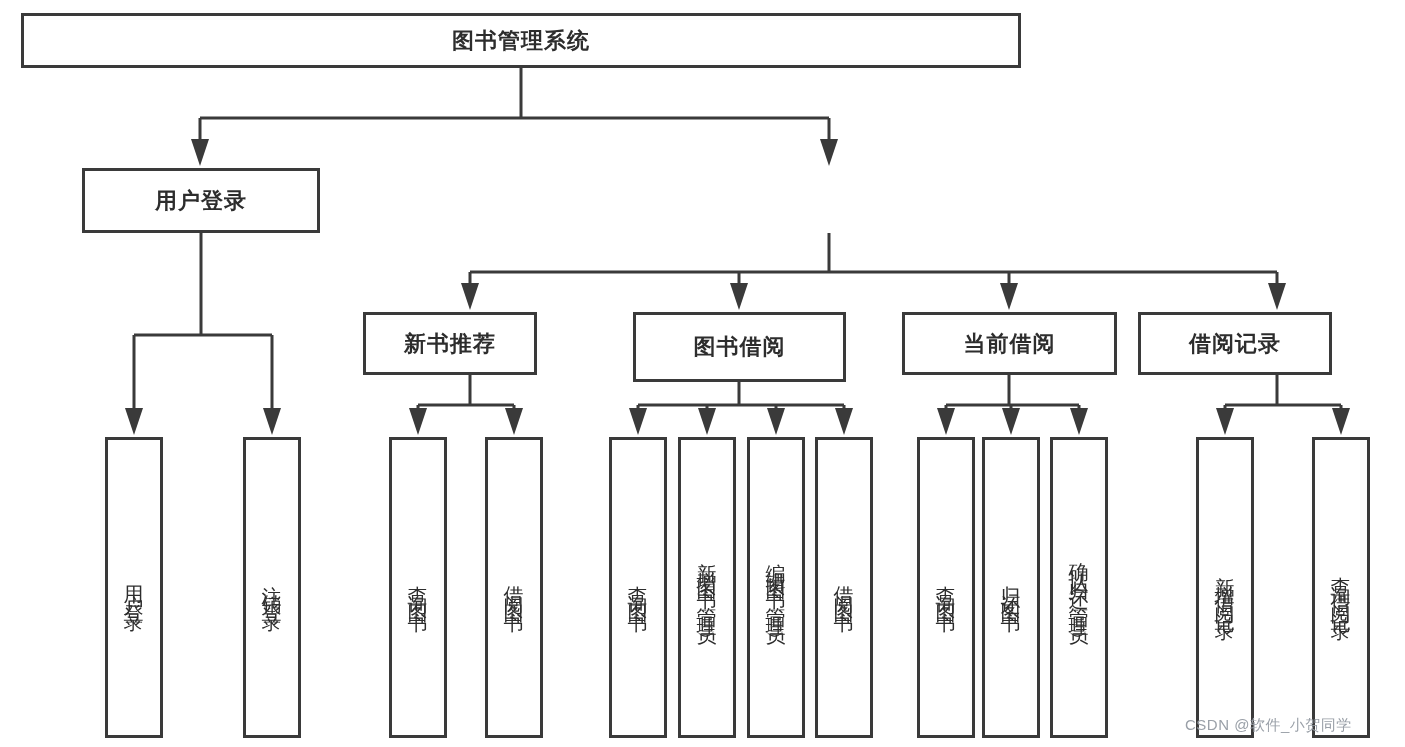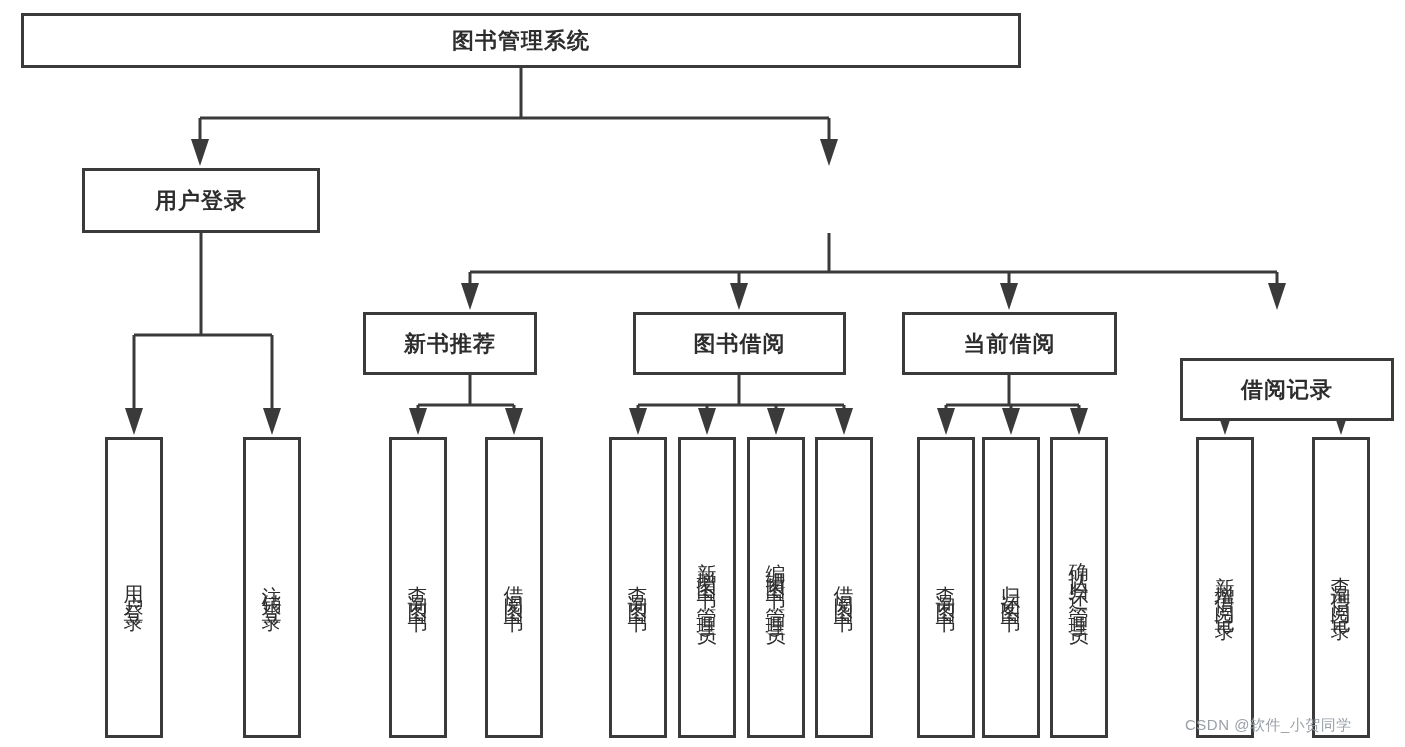--- a/index.html
+++ b/index.html
@@ -23,23 +23,23 @@
   }
   .watermark{
     position:absolute;left:1185px;top:716px;z-index:3;
     font-size:15px;color:#9aa0a8;letter-spacing:0.5px;white-space:nowrap;
   }
   
   .n-root{left:21px;top:13px;width:1000px;height:55px;}
   .n-user-login{left:82px;top:168px;width:238px;height:65px;}
   .n-book-mgmt{left:711px;top:168px;width:236px;height:65px;}
   .n-new-book{left:363px;top:312px;width:174px;height:63px;}
-  .n-borrowing{left:633px;top:312px;width:213px;height:63px;}
+  .n-borrowing{left:633px;top:312px;width:213px;height:70px;}
   .n-current{left:902px;top:312px;width:215px;height:63px;}
-  .n-records{left:1180px;top:312px;width:214px;height:63px;margin-top:46px;}
+  .n-records{left:1138px;top:312px;width:194px;height:63px;}
   .n-l1{left:105px;}  .n-l2{left:243px;}
   .n-l3{left:389px;}  .n-l4{left:485px;}
   .n-l5{left:609px;}  .n-l6{left:678px;}
   .n-l7{left:747px;}  .n-l8{left:815px;}
   .n-l9{left:917px;}  .n-l10{left:982px;}
   .n-l11{left:1050px;}.n-l12{left:1196px;}
   .n-l13{left:1312px;}
 </style>
 </head>
 <body>

